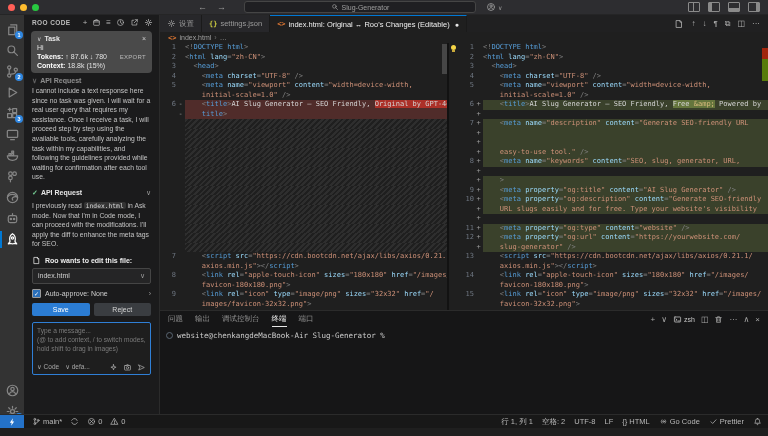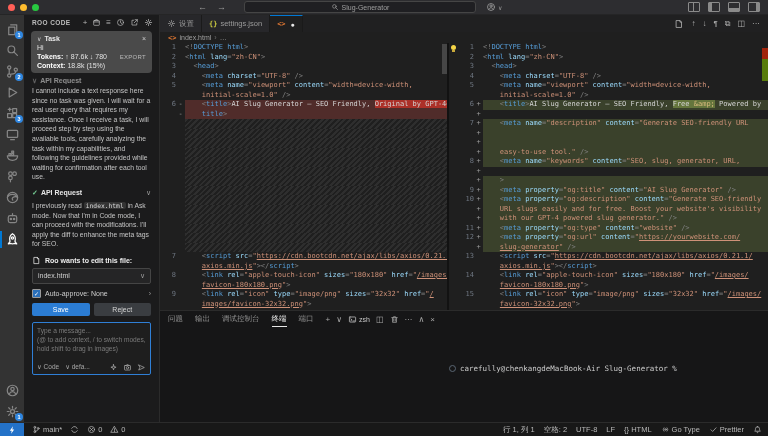--- a/index.html
+++ b/index.html
@@ -85,37 +85,37 @@
   .ln{width:16px;text-align:right;color:#6e7681;flex:none;}
   .mk{width:9px;text-align:center;color:#9a9a9a;flex:none;}
   .lb{flex:1;min-width:0;overflow:hidden;}
   .row.del .lb{background:rgba(229,83,75,0.25);}
   .row.del .hl{background:rgba(203,49,40,0.75);}
   .row.add .lb{background:rgba(155,185,85,0.22);}
   .row.add .hl{background:rgba(155,185,85,0.45);}
   .row.fill .lb{background:repeating-linear-gradient(-45deg,#1f1f1f 0 2px,#2e2e2e 2px 4px);}
   .pane.right .row{padding-left:9px;}
   .sg-t{color:#569cd6}.sg-a{color:#9cdcfe}.sg-s{color:#ce9178}.sg-p{color:#808080}
-  .sg-x{color:#d4d4d4}.sg-e{color:#d7ba7d}.sg-u{color:#ce9178;text-decoration:underline}
+  .sg-x{color:#d4d4d4}.sg-e{color:#d7ba7d}.sg-u{color:#ce9178;}
   .scrollthumb{position:absolute;top:1px;right:0;width:5px;height:30px;background:#464646;}
   .ruler{position:absolute;top:0;right:0;width:6px;height:100%;}
   .ruler .rm{position:absolute;right:0;width:6px;}
   .bulb{position:absolute;left:2px;top:2px;width:5px;height:5px;border-radius:50%;background:#f5d547;}
   .bulb:after{content:"";position:absolute;left:1px;top:5px;width:3px;height:2px;background:#c9a93a;}
   
-  .panel{height:112px;background:#161617;border-top:1px solid #2b2b2b;box-sizing:border-box;display:flex;flex-direction:row;}
+  .panel{height:112px;background:#161617;border-top:1px solid #2b2b2b;box-sizing:border-box;display:flex;flex-direction:column;}
   .panel-top{height:16px;display:flex;align-items:center;padding:0 8px;}
   .ptab{font-size:7.5px;color:#8f8f8f;margin-right:12px;padding:2px 0;cursor:pointer;}
   .ptab.active{color:#e7e7e7;border-bottom:1px solid #e7e7e7;}
   .panel-actions{margin-left:auto;display:flex;gap:6px;align-items:center;color:#a8a8a8;font-size:8px;}
   .panel-actions .zsh{font-size:7px;color:#c8c8c8;display:flex;gap:2px;align-items:center;}
   .term-line{font-family:"DejaVu Sans Mono",monospace;font-size:7.5px;color:#cccccc;padding:4px 0 0 6px;display:flex;align-items:center;gap:4px;}
   .term-circ{width:5px;height:5px;border-radius:50%;border:1px solid #5a6673;display:inline-block;}
   
-  .statusbar{position:absolute;left:0;right:0;bottom:0;height:14px;background:#181818;border-top:1px solid #2b2b2b;
+  .statusbar{position:absolute;left:0;right:0;bottom:8px;height:14px;background:#181818;border-top:1px solid #2b2b2b;
              display:flex;align-items:center;font-size:7.5px;color:#b8b8b8;box-sizing:border-box;}
   .sb-remote{width:24px;height:100%;background:#2472c8;color:#fff;display:flex;align-items:center;justify-content:center;}
   .sb-item{display:flex;align-items:center;gap:2px;margin-left:8px;cursor:pointer;}
   .sb-right{margin-left:auto;display:flex;align-items:center;margin-right:6px;text-align:center;}
   .sb-right .sb-item{margin-left:9px;}
   .ticon{font-size:8px;line-height:1;}
   svg{display:block;}
 </style>
 </head>
 <body>
@@ -387,20 +387,21 @@
                 <path d="M8 2.4v2M8 11.6v2M2.4 8h2M11.6 8h2M4 4l1.4 1.4M10.6 10.6L12 12M12 4l-1.4 1.4M5.4 10.6L4 12"></path>
               </svg>
               <span>设置</span>
             </div>
             <div class="tab">
               <span class="ticn" style="color:#cbcb41">{}</span>
               <span>settings.json</span>
             </div>
             <div class="tab active">
               <span class="ticn" style="color:#e37933">&lt;&gt;</span>
+              <span>index.html: Original ↔ Roo's Changes (Editable)</span>
               <span class="dirty">●</span>
             </div>
           </div>
         <div class="ed-actions" id="ed-actions">
             <span>
               <svg width="10" height="10" viewBox="0 0 16 16" fill="none" stroke="currentColor" stroke-width="1.3" stroke-linecap="round" stroke-linejoin="round">
                 <path d="M4 2.5h5.5l2.5 2.5v8.5H4z"></path>
                 <path d="M9.5 2.5V5H12"></path>
               </svg>
             </span>
@@ -462,22 +463,22 @@
             <div class="row add"><span class="ln"></span><span class="mk">+</span></div>
             <div class="row add"><span class="ln">7</span><span class="mk">+</span><span class="lb"><span class="sg-x">    </span><span class="sg-p">&lt;</span><span class="sg-t">meta</span><span class="sg-x"> </span><span class="sg-a">name</span><span class="sg-p">=</span><span class="sg-s">"description"</span><span class="sg-x"> </span><span class="sg-a">content</span><span class="sg-p">=</span><span class="sg-s">"Generate SEO-friendly URL</span></span></div>
             <div class="row add"><span class="ln"></span><span class="mk">+</span><span class="lb"><span class="sg-x">    </span></span></div>
             <div class="row add"><span class="ln"></span><span class="mk">+</span><span class="lb"><span class="sg-x">    </span></span></div>
             <div class="row add"><span class="ln"></span><span class="mk">+</span><span class="lb"><span class="sg-x">    </span><span class="sg-s">easy-to-use tool."</span><span class="sg-p"> /&gt;</span></span></div>
             <div class="row add"><span class="ln">8</span><span class="mk">+</span><span class="lb"><span class="sg-x">    </span><span class="sg-p">&lt;</span><span class="sg-t">meta</span><span class="sg-x"> </span><span class="sg-a">name</span><span class="sg-p">=</span><span class="sg-s">"keywords"</span><span class="sg-x"> </span><span class="sg-a">content</span><span class="sg-p">=</span><span class="sg-s">"SEO, slug, generator, URL,</span></span></div>
             <div class="row add"><span class="ln"></span><span class="mk">+</span></div>
             <div class="row add"><span class="ln"></span><span class="mk">+</span><span class="lb"><span class="sg-x">    </span><span class="sg-p">&gt;</span></span></div>
             <div class="row add"><span class="ln">9</span><span class="mk">+</span><span class="lb"><span class="sg-x">    </span><span class="sg-p">&lt;</span><span class="sg-t">meta</span><span class="sg-x"> </span><span class="sg-a">property</span><span class="sg-p">=</span><span class="sg-s">"og:title"</span><span class="sg-x"> </span><span class="sg-a">content</span><span class="sg-p">=</span><span class="sg-s">"AI Slug Generator"</span><span class="sg-p"> /&gt;</span></span></div>
             <div class="row add"><span class="ln">10</span><span class="mk">+</span><span class="lb"><span class="sg-x">    </span><span class="sg-p">&lt;</span><span class="sg-t">meta</span><span class="sg-x"> </span><span class="sg-a">property</span><span class="sg-p">=</span><span class="sg-s">"og:description"</span><span class="sg-x"> </span><span class="sg-a">content</span><span class="sg-p">=</span><span class="sg-s">"Generate SEO-friendly</span></span></div>
-            <div class="row add"><span class="ln"></span><span class="mk">+</span><span class="lb"><span class="sg-x">    </span><span class="sg-s">URL slugs easily and for free. Boost your website's visibility</span></span></div>
-            <div class="row add"><span class="ln"></span><span class="mk">+</span><span class="lb"><span class="sg-x">    </span><span class="sg-s">with our GPT-4 powered slug generator."</span><span class="sg-p"> /&gt;</span></span></div>
+            <div class="row add"><span class="ln"></span><span class="mk">+</span><span class="lb"><span class="sg-x">    </span><span class="sg-s">URL slugs easily and for free. Type your website's visibility</span></span></div>
+            <div class="row add"><span class="ln"></span><span class="mk">+</span></div>
             <div class="row add"><span class="ln">11</span><span class="mk">+</span><span class="lb"><span class="sg-x">    </span><span class="sg-p">&lt;</span><span class="sg-t">meta</span><span class="sg-x"> </span><span class="sg-a">property</span><span class="sg-p">=</span><span class="sg-s">"og:type"</span><span class="sg-x"> </span><span class="sg-a">content</span><span class="sg-p">=</span><span class="sg-s">"website"</span><span class="sg-p"> /&gt;</span></span></div>
             <div class="row add"><span class="ln">12</span><span class="mk">+</span><span class="lb"><span class="sg-x">    </span><span class="sg-p">&lt;</span><span class="sg-t">meta</span><span class="sg-x"> </span><span class="sg-a">property</span><span class="sg-p">=</span><span class="sg-s">"og:url"</span><span class="sg-x"> </span><span class="sg-a">content</span><span class="sg-p">=</span><span class="sg-s">"</span><span class="sg-u">https://yourwebsite.com/</span></span></div>
             <div class="row add"><span class="ln"></span><span class="mk">+</span><span class="lb"><span class="sg-x">    </span><span class="sg-u">slug-generator</span><span class="sg-s">"</span><span class="sg-p"> /&gt;</span></span></div>
             <div class="row ctx"><span class="ln">13</span><span class="mk"></span><span class="lb"><span class="sg-x">    </span><span class="sg-p">&lt;</span><span class="sg-t">script</span><span class="sg-x"> </span><span class="sg-a">src</span><span class="sg-p">=</span><span class="sg-s">"</span><span class="sg-u">https://cdn.bootcdn.net/ajax/libs/axios/0.21.1/</span></span></div>
             <div class="row ctx"><span class="ln"></span><span class="mk"></span><span class="lb"><span class="sg-x">    </span><span class="sg-u">axios.min.js</span><span class="sg-s">"</span><span class="sg-p">&gt;&lt;/</span><span class="sg-t">script</span><span class="sg-p">&gt;</span></span></div>
             <div class="row ctx"><span class="ln">14</span><span class="mk"></span><span class="lb"><span class="sg-x">    </span><span class="sg-p">&lt;</span><span class="sg-t">link</span><span class="sg-x"> </span><span class="sg-a">rel</span><span class="sg-p">=</span><span class="sg-s">"apple-touch-icon"</span><span class="sg-x"> </span><span class="sg-a">sizes</span><span class="sg-p">=</span><span class="sg-s">"180x180"</span><span class="sg-x"> </span><span class="sg-a">href</span><span class="sg-p">=</span><span class="sg-s">"</span><span class="sg-u">/images/</span></span></div>
             <div class="row ctx"><span class="ln"></span><span class="mk"></span><span class="lb"><span class="sg-x">    </span><span class="sg-u">favicon-180x180.png</span><span class="sg-s">"</span><span class="sg-p">&gt;</span></span></div>
             <div class="row ctx"><span class="ln">15</span><span class="mk"></span><span class="lb"><span class="sg-x">    </span><span class="sg-p">&lt;</span><span class="sg-t">link</span><span class="sg-x"> </span><span class="sg-a">rel</span><span class="sg-p">=</span><span class="sg-s">"icon"</span><span class="sg-x"> </span><span class="sg-a">type</span><span class="sg-p">=</span><span class="sg-s">"image/png"</span><span class="sg-x"> </span><span class="sg-a">sizes</span><span class="sg-p">=</span><span class="sg-s">"32x32"</span><span class="sg-x"> </span><span class="sg-a">href</span><span class="sg-p">=</span><span class="sg-s">"</span><span class="sg-u">/images/</span></span></div>
             <div class="row ctx"><span class="ln"></span><span class="mk"></span><span class="lb"><span class="sg-x">    </span><span class="sg-u">favicon-32x32.png</span><span class="sg-s">"</span><span class="sg-p">&gt;</span></span></div>
             <div class="ruler">
@@ -511,21 +512,21 @@
                   <path d="M4.5 5v8h7V5M3 4.7h10M6.3 4.2V3h3.4v1.2M6.6 6.8v4M9.4 6.8v4"></path>
                 </svg>
               </span>
               <span><span class="ticon">···</span></span>
               <span><span class="ticon">∧</span></span>
               <span><span class="ticon">×</span></span>
             </div>
         </div>
         <div class="term-line">
           <span class="term-circ"></span>
-          <span>carefully@chenkangdeMacBook-Air Slug-Generator %</span>
+          <span>website@chenkangdeMacBook-Air Slug-Generator %</span>
         </div>
       </div>
     </div>
   </div>
 
   <div class="statusbar">
     <div class="sb-remote" id="sb-remote">
         <svg width="10" height="10" viewBox="0 0 16 16" fill="none" stroke="currentColor" stroke-width="1.3" stroke-linecap="round" stroke-linejoin="round">
           <path d="M9.5 2L4.5 9h3l-1 5 5-7h-3z" fill="currentColor" stroke="none"></path>
         </svg>
@@ -574,21 +575,21 @@
           <span>LF</span>
         </span>
         <span class="sb-item">
           <span>{} HTML</span>
         </span>
         <span class="sb-item">
           <svg width="9" height="9" viewBox="0 0 16 16" fill="none" stroke="currentColor" stroke-width="1.3" stroke-linecap="round" stroke-linejoin="round">
             <circle cx="8" cy="8" r="1.4"></circle>
             <path d="M5.2 11a4.3 4.3 0 0 1 0-6M10.8 5a4.3 4.3 0 0 1 0 6"></path>
           </svg>
-          <span>Go Type</span>
+          <span>Go Code</span>
         </span>
         <span class="sb-item">
           <svg width="9" height="9" viewBox="0 0 16 16" fill="none" stroke="currentColor" stroke-width="1.3" stroke-linecap="round" stroke-linejoin="round">
             <path d="M3.5 8.5l3 3 6-6.5"></path>
           </svg>
           <span>Prettier</span>
         </span>
         <span class="sb-item">
           <svg width="9" height="9" viewBox="0 0 16 16" fill="none" stroke="currentColor" stroke-width="1.3" stroke-linecap="round" stroke-linejoin="round">
             <path d="M8 3a3.6 3.6 0 0 1 3.6 3.6c0 3 .8 4 1.4 4.4H3c.6-.4 1.4-1.4 1.4-4.4A3.6 3.6 0 0 1 8 3z"></path>

